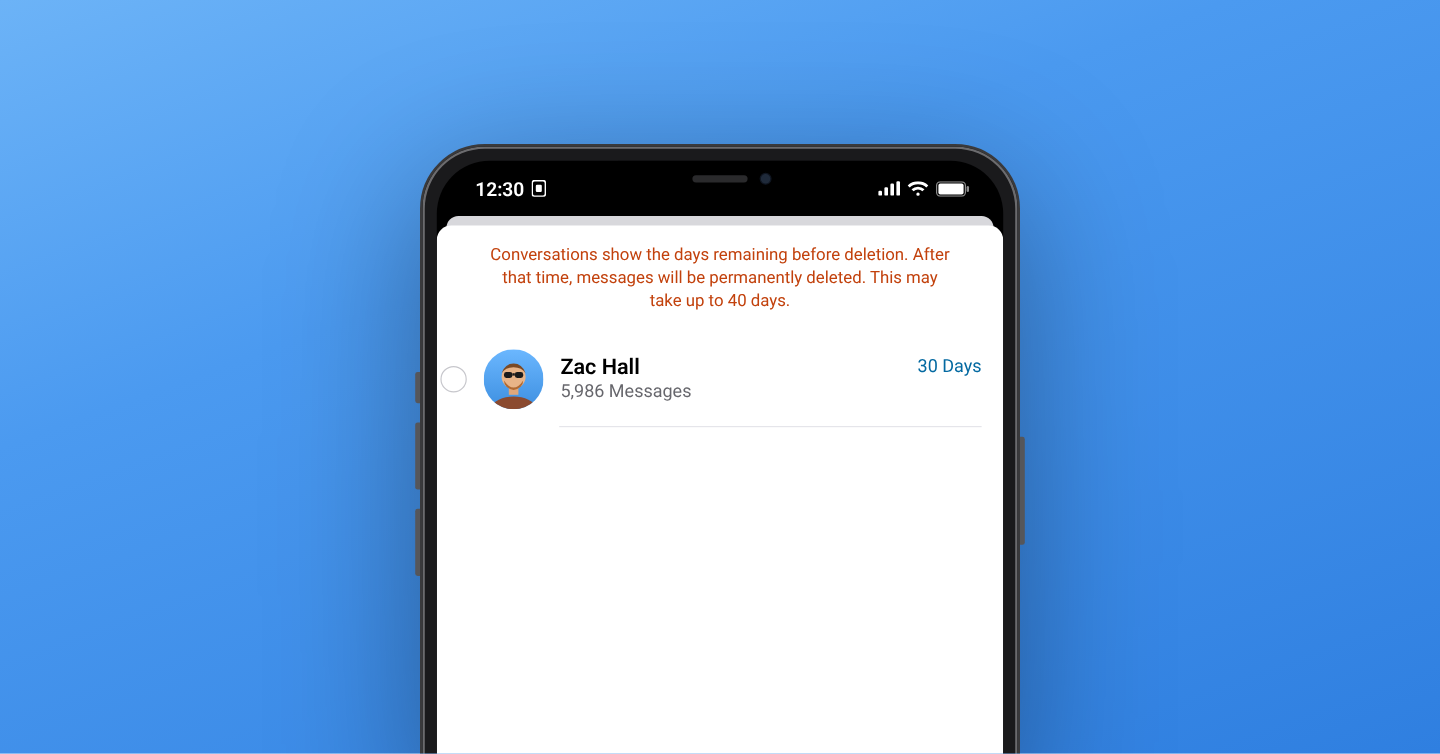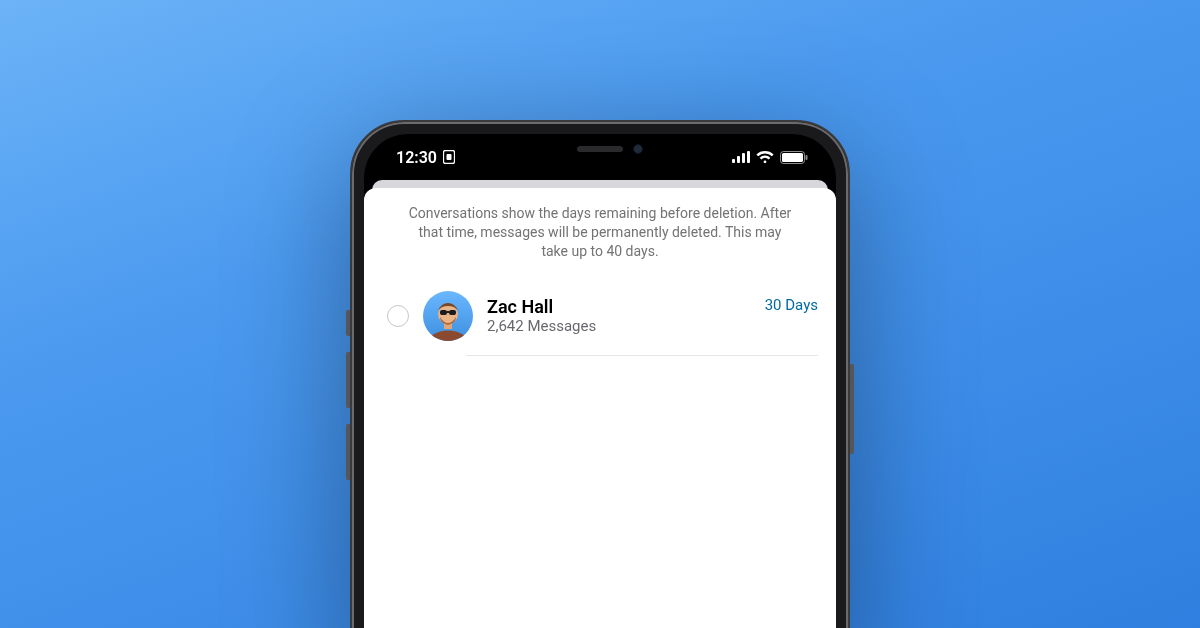--- a/index.html
+++ b/index.html
@@ -81,30 +81,30 @@
       font-size: 18px; font-weight: 600; color: #000;
     }
     .done-btn {
       position: absolute; right: 18px; top: 0; height: 54px;
       display: flex; align-items: center;
       color: #0a7aff; font-size: 18px; font-weight: 600;
       cursor: pointer;
     }
 
     .explain {
-      color: #737373;
+      color: #c2410c;
       font-size: 14px;
       line-height: 1.35;
       text-align: center;
       padding: 16px 42px 24px;
     }
 
     .row {
       display: flex; align-items: center;
-      padding: 6px 18px 14px 23px;
+      padding: 6px 18px 14px 3px;
       gap: 14px;
     }
     .sel-circle {
       width: 22px; height: 22px; border-radius: 50%;
       border: 1.5px solid #c7c7cc; background: #fff;
       flex: 0 0 auto;
     }
     .avatar {
       width: 50px; height: 50px; border-radius: 50%;
       flex: 0 0 auto;
@@ -206,21 +206,21 @@
               <rect x="17" y="19" width="7" height="5" rx="2" fill="#1b1b1b"></rect>
               <rect x="26" y="19" width="7" height="5" rx="2" fill="#1b1b1b"></rect>
               <rect x="24" y="20" width="2" height="2" fill="#1b1b1b"></rect>
 
               <path d="M15 20 Q18 12 25 12 Q32 12 35 20 Q32 15 25 15 Q18 15 15 20 Z" fill="#7a4a25"></path>
             </svg>
           </div>
           <div class="row-main">
             <div class="row-text">
               <div class="name">Zac Hall</div>
-              <div class="sub">2,642 Messages</div>
+              <div class="sub">5,986 Messages</div>
             </div>
             <div class="row-right">30 Days</div>
           </div>
         </div>
         <div class="divider"></div>
       </div>
     </div>
   </div>
 </div>
 

